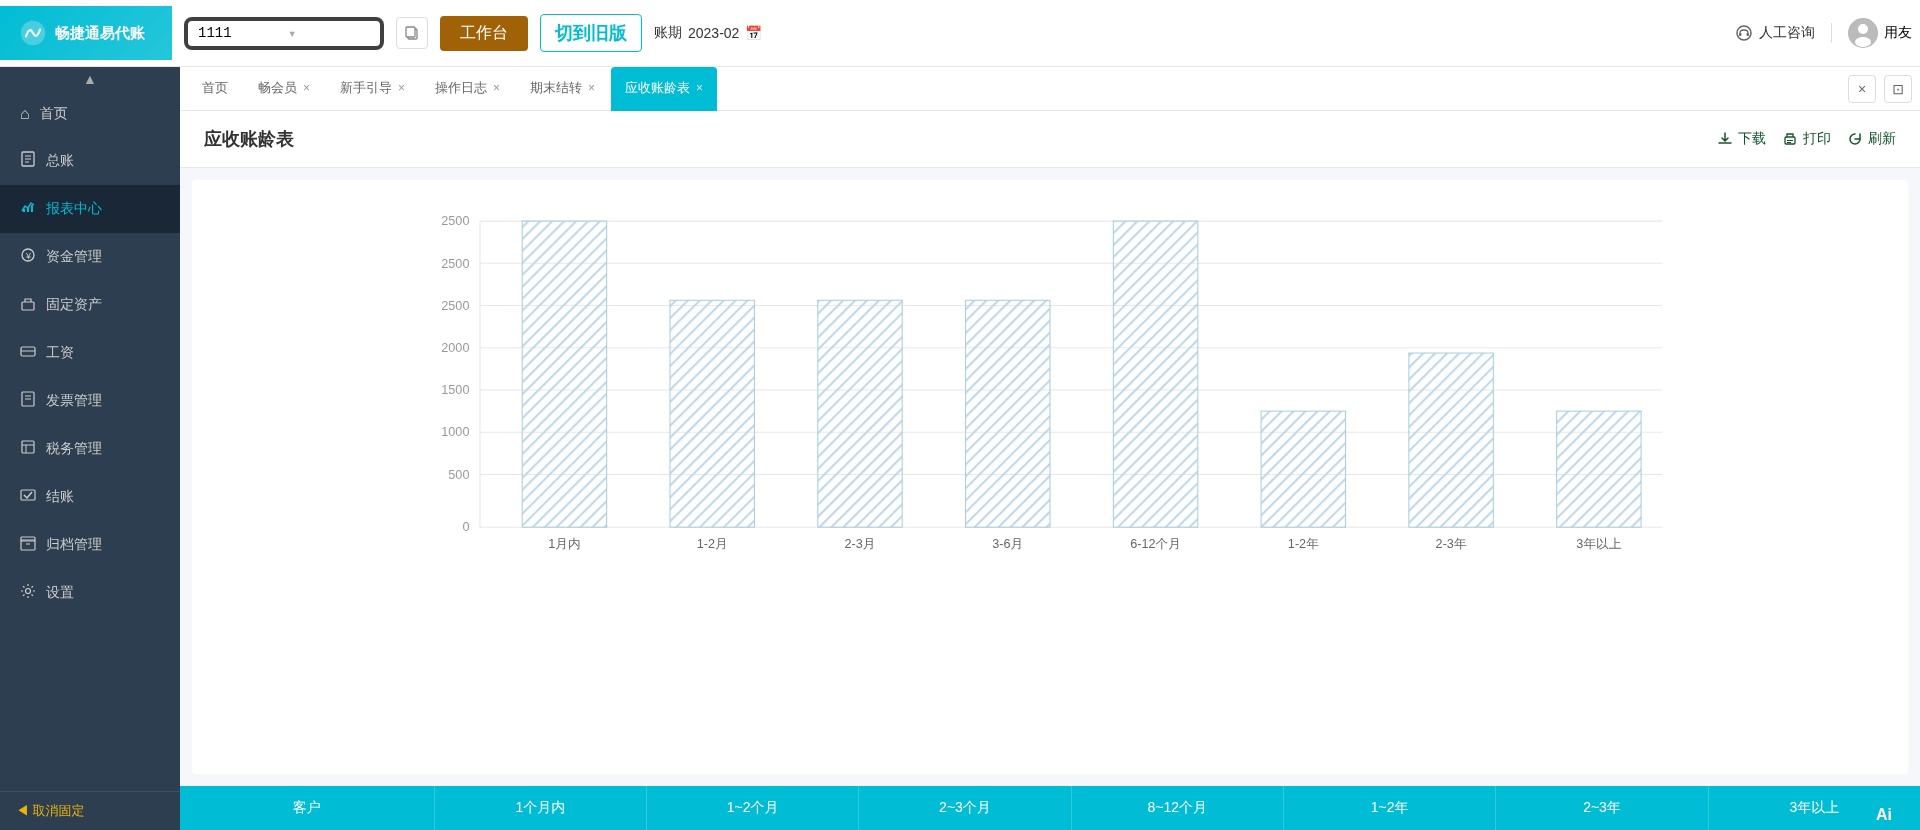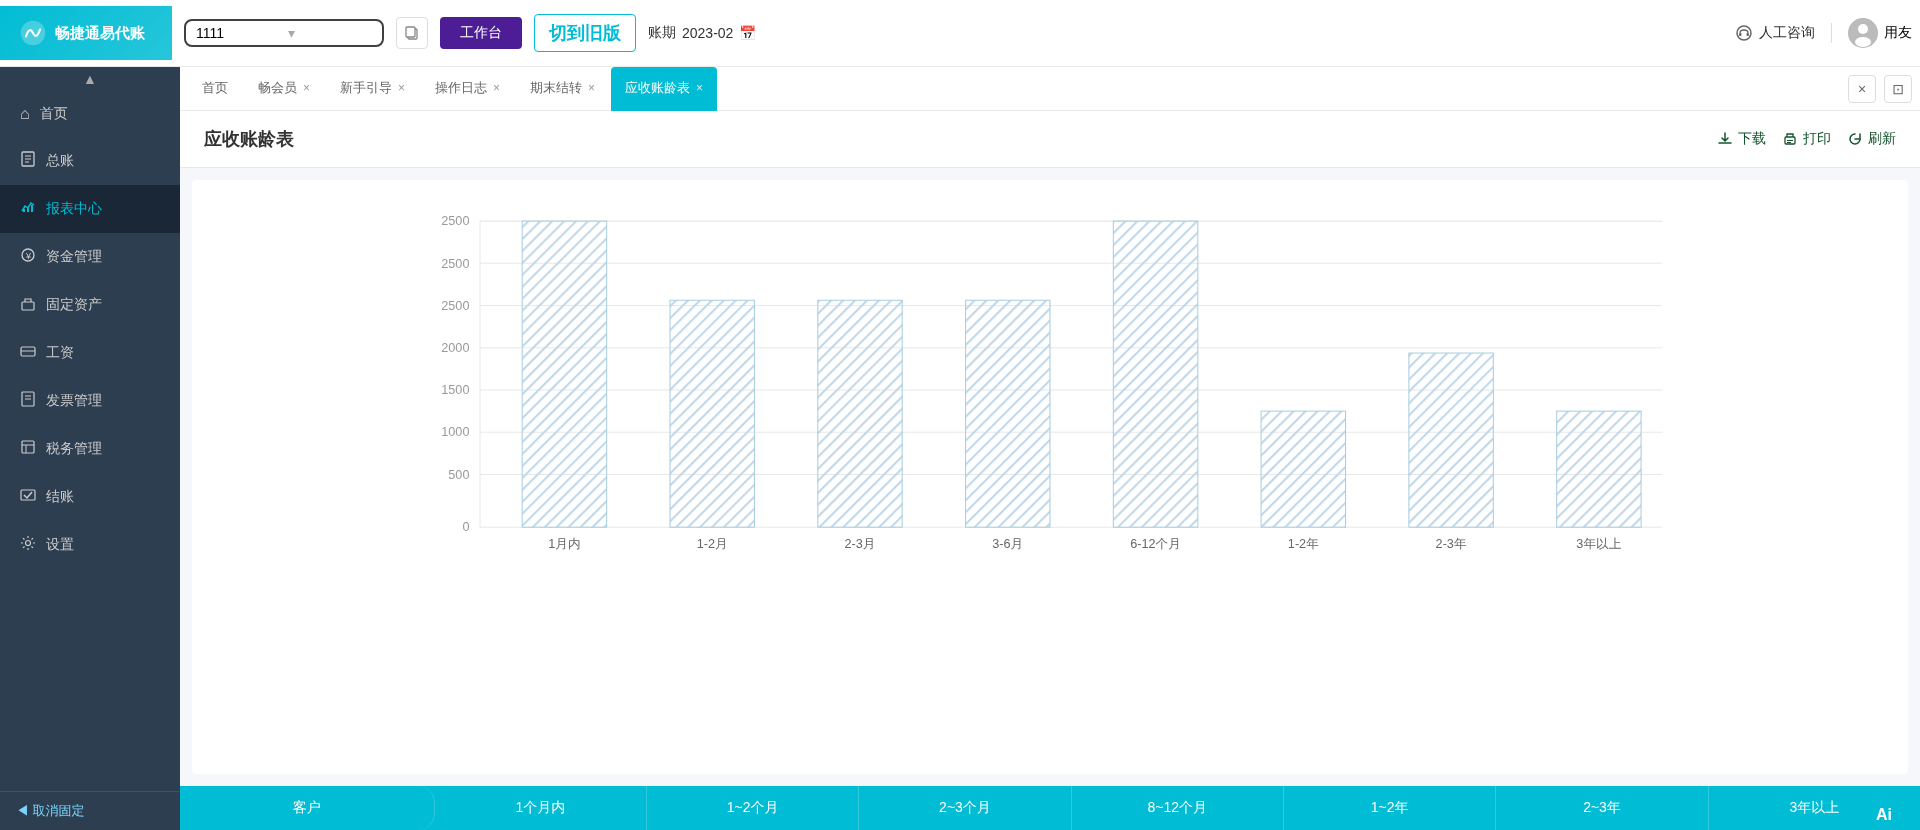--- a/index.html
+++ b/index.html
@@ -30,49 +30,50 @@
       margin-left: -16px;
     }
     .logo-icon {
       width: 28px;
       height: 28px;
       margin-right: 8px;
     }
     .company-selector {
       display: flex;
       align-items: center;
-      border: 2px solid #404040;
+      border: 4px solid #404040;
       border-radius: 8px;
       padding: 4px 10px;
       min-width: 200px;
       cursor: pointer;
       background: #fff;
+      font-family: Liberation Mono, monospace;
     }
     .company-selector span { flex: 1; }
     .company-selector .arrow { color: #aaa; margin-left: 8px; }
     .copy-icon-btn {
       width: 32px;
       height: 32px;
       border: 1px solid #ddd;
       border-radius: 4px;
       display: flex;
       align-items: center;
       justify-content: center;
       cursor: pointer;
       background: #fff;
       color: #666;
     }
     .workbench-btn {
-      background: #4c1d95;
+      background: #a16207;
       color: white;
       border: none;
       border-radius: 4px;
       padding: 7px 20px;
       cursor: pointer;
-      font-size: 14px;
+      font-size: 16px;
     }
     .switch-old-btn {
       border: 1px solid #00bcd4;
       color: #00bcd4;
       background: #fff;
       border-radius: 4px;
       padding: 6px 14px;
       cursor: pointer;
       font-size: 18px;
       font-weight: bold;
@@ -150,21 +151,21 @@
       text-align: center;
       padding: 4px;
       cursor: pointer;
       color: #aaa;
       background: #2c3e50;
     }
     .cancel-fixed {
       display: flex;
       align-items: center;
       padding: 10px 16px;
-      color: #7dd3fc;
+      color: #eab308;
       cursor: pointer;
       font-size: 13px;
       gap: 6px;
       border-top: 1px solid #3d5166;
       margin-top: auto;
     }
 
     
     .content-area {
       flex: 1;
@@ -283,21 +284,21 @@
       flex-shrink: 0;
     }
     .th-cell {
       flex: 1;
       display: flex;
       align-items: center;
       justify-content: center;
       font-size: 14px;
       border-right: 1px solid rgba(255,255,255,0.2);
     }
-    .th-cell:first-child { flex: 1.2; border-radius: 17px; }
+    .th-cell:first-child { flex: 1.2; }
     .th-cell:last-child { border-right: none; }
 
     
     .ai-badge {
       position: fixed;
       bottom: 0;
       right: 8px;
       background: #00bcd4;
       color: white;
       padding: 6px 20px;
@@ -442,20 +443,30 @@
       <span>税务管理</span>
     </div>
     <div class="sidebar-item">
       <span class="si-icon">
         <svg width="16" height="16" viewBox="0 0 16 16">
             <rect x="1" y="3" width="14" height="10" rx="1" stroke="#ccc" stroke-width="1.2" fill="none"></rect>
             <polyline points="4,8 7,11 12,5" stroke="#ccc" stroke-width="1.5" fill="none"></polyline>
           </svg>
       </span>
       <span>结账</span>
+    </div>
+    <div class="sidebar-item">
+      <span class="si-icon">
+        <svg width="16" height="16" viewBox="0 0 16 16">
+            <rect x="1" y="5" width="14" height="10" rx="1" stroke="#ccc" stroke-width="1.2" fill="none"></rect>
+            <rect x="1" y="2" width="14" height="4" rx="1" stroke="#ccc" stroke-width="1.2" fill="none"></rect>
+            <line x1="6" y1="9" x2="10" y2="9" stroke="#ccc" stroke-width="1"></line>
+          </svg>
+      </span>
+      <span>归档管理</span>
     </div>
     <div class="sidebar-item">
       <span class="si-icon">
         <svg width="16" height="16" viewBox="0 0 16 16">
             <circle cx="8" cy="8" r="2.5" stroke="#ccc" stroke-width="1.2" fill="none"></circle>
             <path d="M8 1v2M8 13v2M1 8h2M13 8h2M3.05 3.05l1.42 1.42M11.53 11.53l1.42 1.42M3.05 12.95l1.42-1.42M11.53 4.47l1.42-1.42" stroke="#ccc" stroke-width="1.2"></path>
           </svg>
       </span>
       <span>设置</span>
     </div>

